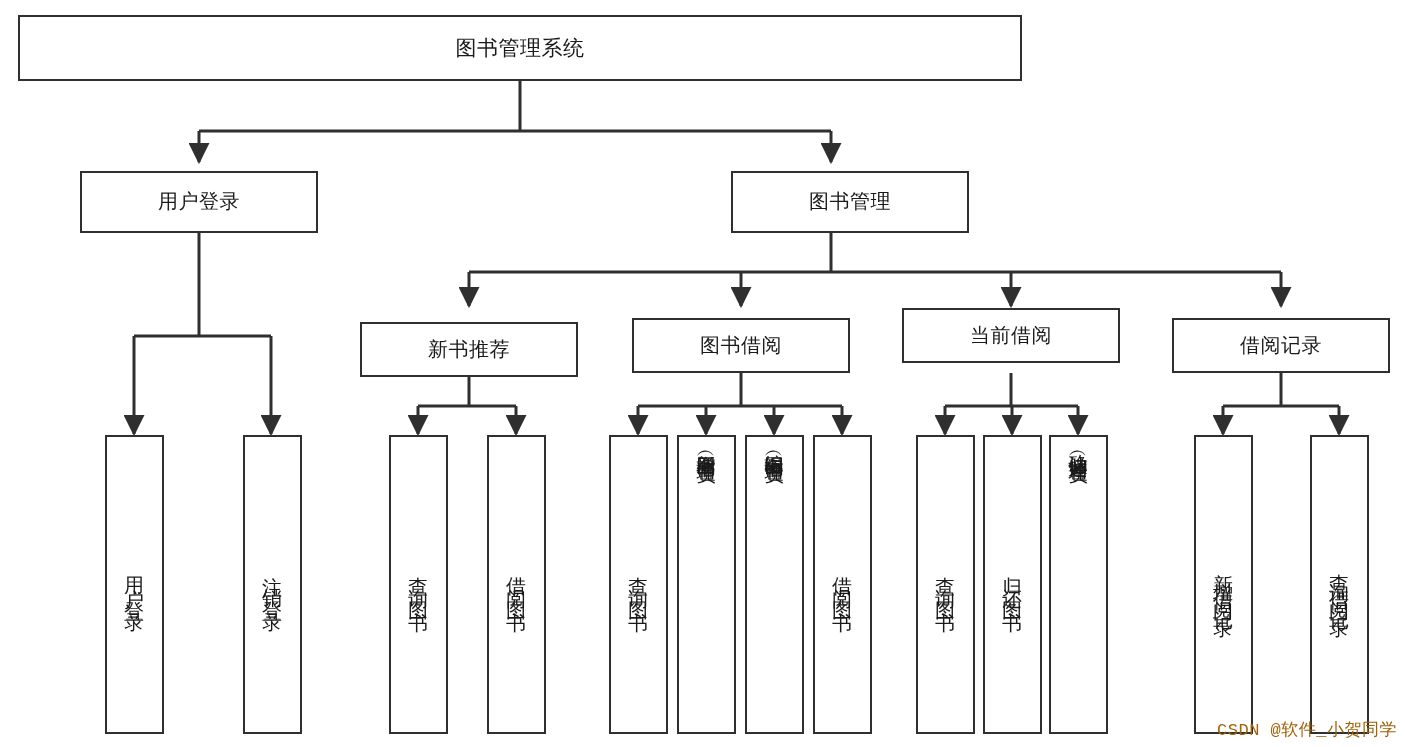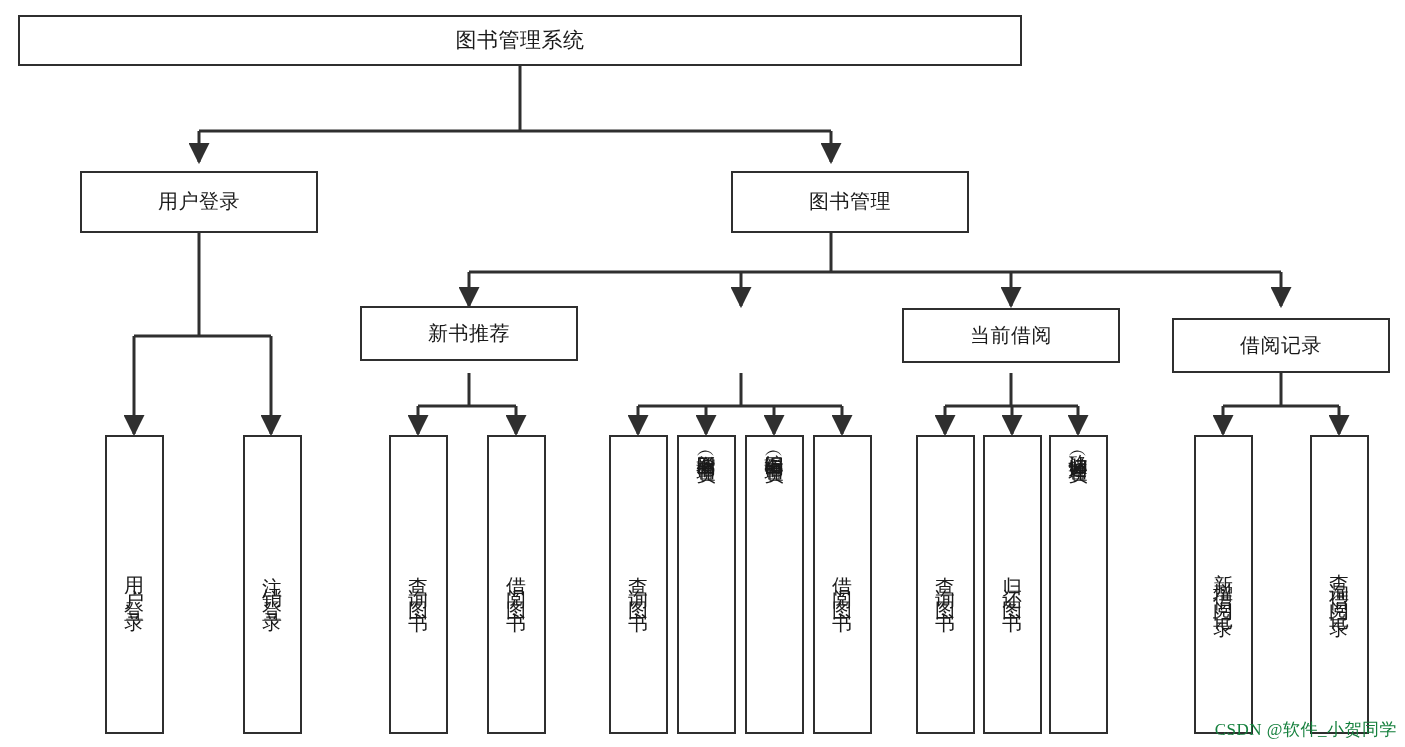--- a/index.html
+++ b/index.html
@@ -74,24 +74,24 @@
   }
   .node.vertical.centered {
     align-items: center;
     padding-top: 0;
   }
   #watermark {
     position: absolute;
     right: 8px;
     bottom: 6px;
     font-size: 17px;
-    color: #15803d;
+    color: #a16207;
     letter-spacing: 0.5px;
     white-space: nowrap;
-    font-family: Liberation Serif, serif;
+    font-family: Liberation Mono, monospace;
   }
 </style>
 </head>
 <body>
 
 <div id="diagram-root">
 
   <svg id="edge-layer" viewBox="0 0 1405 747" width="1405" height="747" xmlns="http://www.w3.org/2000/svg">
     <defs>
       <marker id="arrow" viewBox="0 0 10 10" refX="9" refY="5" markerWidth="7" markerHeight="7" orient="auto-start-reverse">
@@ -135,36 +135,39 @@
       <path d="M 1012 406 L 1012 434" marker-end="url(#arrow)"></path>
       <path d="M 1078 406 L 1078 434" marker-end="url(#arrow)"></path>
 
       <path d="M 1281 373 L 1281 406"></path>
       <path d="M 1223 406 L 1339 406"></path>
       <path d="M 1223 406 L 1223 434" marker-end="url(#arrow)"></path>
       <path d="M 1339 406 L 1339 434" marker-end="url(#arrow)"></path>
     </g>
   </svg>
 
-  <div class="node root horizontal" style="left:18px; top:15px; width:1004px; height:51px;">
+  <div class="node root horizontal" style="left:18px; top:15px; width:1004px; height:66px;">
     <span class="node-label">图书管理系统</span>
   </div>
 
   <div class="node horizontal" style="left:80px; top:171px; width:238px; height:62px;">
     <span class="node-label">用户登录</span>
   </div>
 
   <div class="node horizontal" style="left:712px; top:171px; width:238px; height:62px;margin-left:19px;">
     <span class="node-label">图书管理</span>
   </div>
 
-  <div class="node horizontal" style="left:360px; top:306px; width:218px; height:55px;">
+  <div class="node horizontal" style="left:360px; top:322px; width:218px; height:55px;">
     <span class="node-label">新书推荐</span>
   </div>
 
+  <div class="node horizontal" style="left:632px; top:318px; width:218px; height:55px;">
+    <span class="node-label">图书借阅</span>
+  </div>
 
   <div class="node horizontal" style="left:902px; top:308px; width:218px; height:55px;">
     <span class="node-label">当前借阅</span>
   </div>
 
   <div class="node horizontal" style="left:1172px; top:318px; width:218px; height:55px;">
     <span class="node-label">借阅记录</span>
   </div>
 
   <div class="node vertical short-text centered" style="left:105px; top:435px; width:59px; height:299px;">

